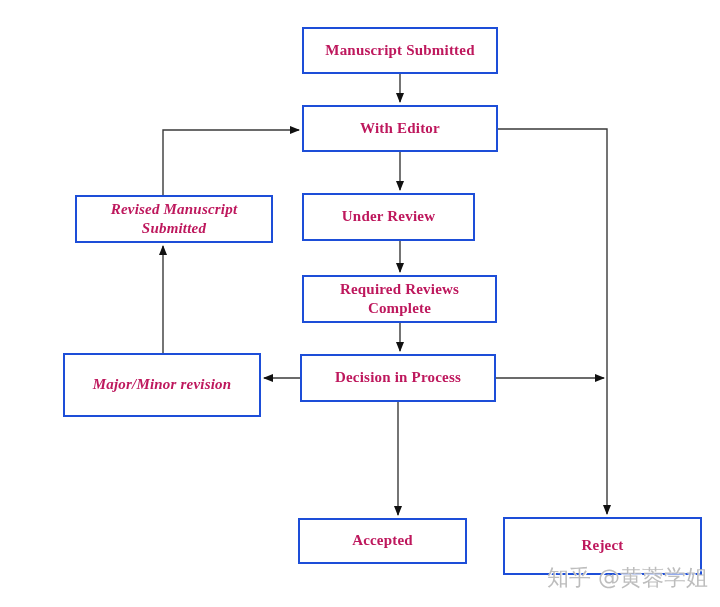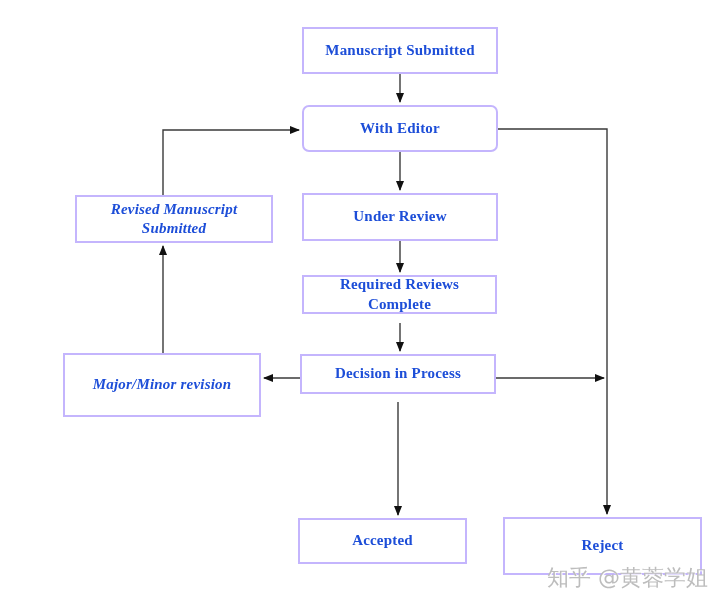--- a/index.html
+++ b/index.html
@@ -19,41 +19,41 @@
     position: absolute;
     left: 0;
     top: 0;
     width: 720px;
     height: 607px;
   }
   .node {
     position: absolute;
     box-sizing: border-box;
     background: #ffffff;
-    border: 2px solid #c4b5fd;
+    border: 2px solid #1d4ed8;
     display: flex;
     align-items: center;
     justify-content: center;
     text-align: center;
     font-weight: 700;
     font-size: 15px;
     line-height: 1.3;
-    color: #1d4ed8;
+    color: #be185d;
     letter-spacing: 0.2px;
     padding: 2px 14px;
   }
   .node.italic {
     font-style: italic;
   }
   
   .n-manuscript-submitted   { left: 302px; top: 27px;  width: 196px; height: 47px; }
-  .n-with-editor            { left: 302px; top: 105px; width: 196px; height: 47px; border-radius: 7px; }
-  .n-under-review           { left: 302px; top: 193px; width: 196px; height: 48px; }
-  .n-required-reviews       { left: 302px; top: 275px; width: 195px; height: 39px; }
-  .n-decision-in-process    { left: 300px; top: 354px; width: 196px; height: 40px; }
+  .n-with-editor            { left: 302px; top: 105px; width: 196px; height: 47px; }
+  .n-under-review           { left: 302px; top: 193px; width: 173px; height: 48px; }
+  .n-required-reviews       { left: 302px; top: 275px; width: 195px; height: 48px; }
+  .n-decision-in-process    { left: 300px; top: 354px; width: 196px; height: 48px; }
   .n-revised-manuscript     { left: 63px;  top: 195px; width: 198px; height: 48px; margin-left: 12px; }
   .n-major-minor-revision   { left: 63px;  top: 353px; width: 198px; height: 64px; }
   .n-accepted               { left: 298px; top: 518px; width: 169px; height: 46px; }
   .n-reject                 { left: 503px; top: 517px; width: 199px; height: 58px; }
   .watermark {
     position: absolute;
     right: 12px;
     top: 563px;
     font-family: "DejaVu Sans", "Liberation Sans", sans-serif;
     font-size: 22px;

